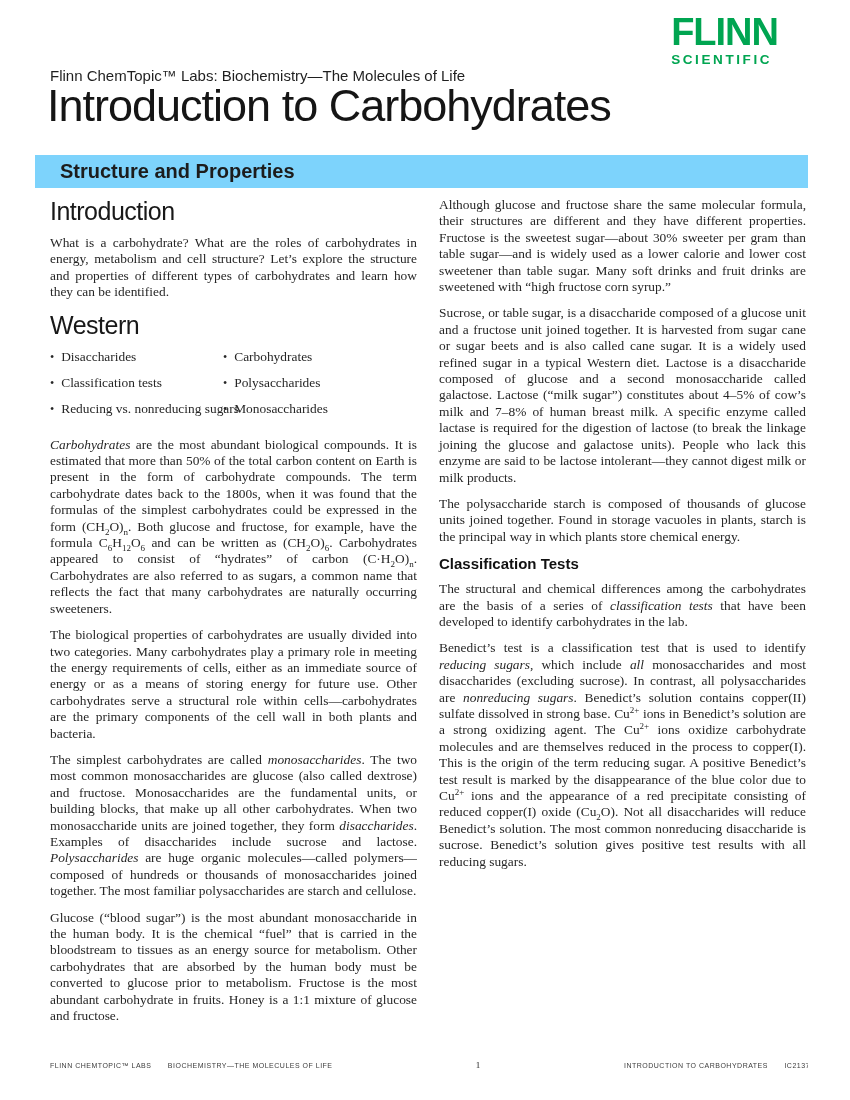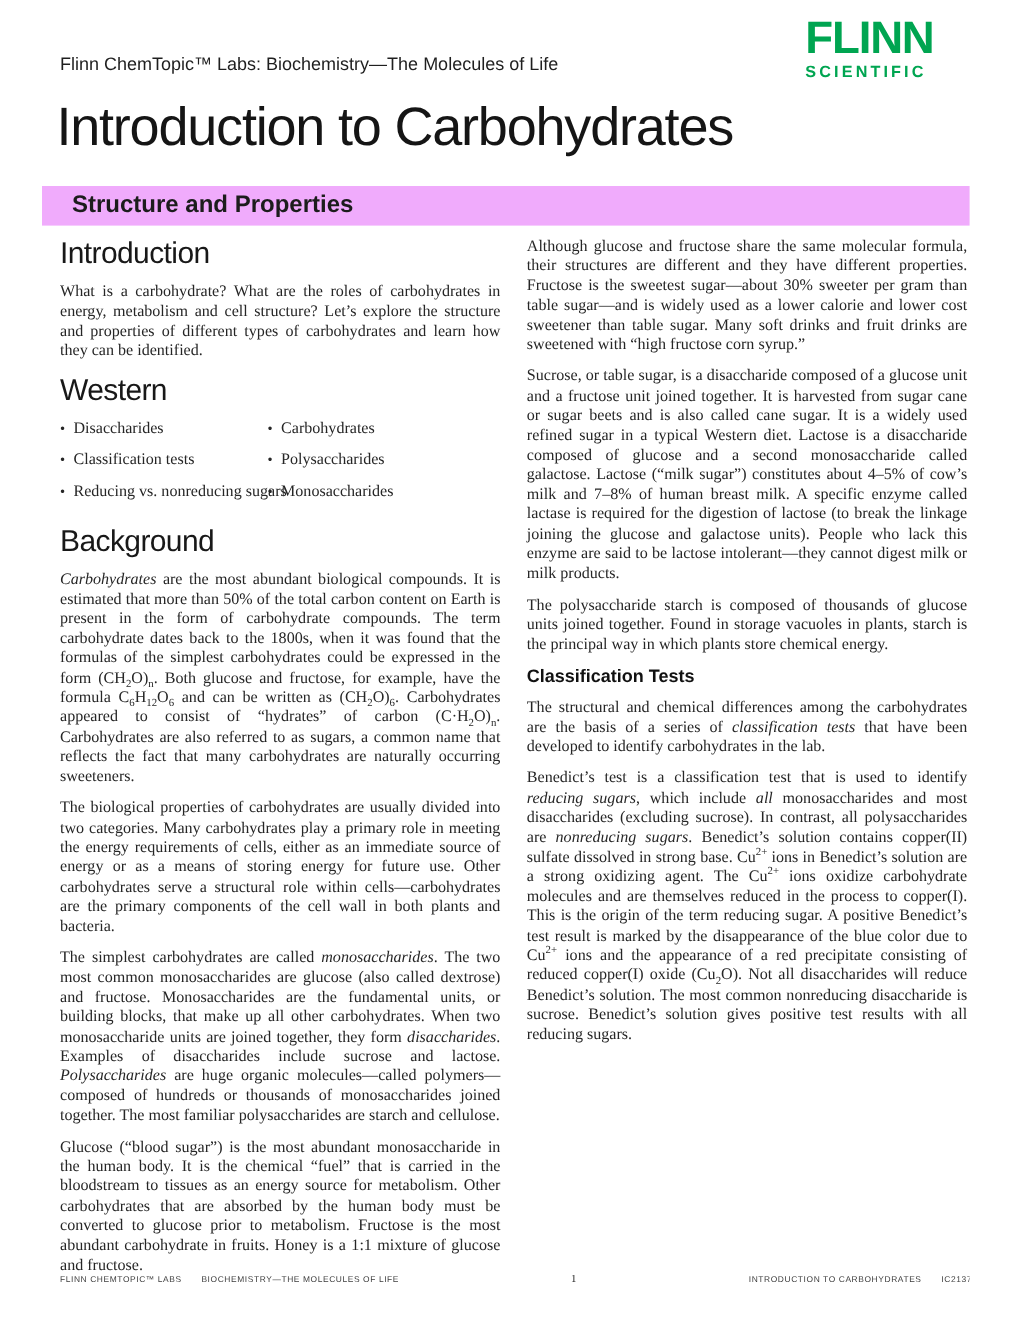--- a/index.html
+++ b/index.html
@@ -12,31 +12,31 @@
   .logo { position:absolute; top:16px; right:30px; color:#00a551; text-align:left; }
   .logo-flinn {
     font-family:"Liberation Sans", sans-serif; font-weight:bold;
     font-size:38px; line-height:0.88; letter-spacing:-1px;
   }
   .logo-sci {
     font-family:"Liberation Sans", sans-serif; font-weight:bold;
     font-size:13.5px; letter-spacing:2.6px; margin-top:3px;
   }
   .series {
-    position:absolute; top:45px; left:50px;
+    position:absolute; top:67px; left:50px;
     font-family:"Liberation Sans", sans-serif; font-size:15px; color:#1f1f1f;
   }
   .title {
     position:absolute; top:80px; left:47px; margin:0;
     font-family:"Liberation Sans", sans-serif; font-weight:400;
     font-size:45px; letter-spacing:-1px; color:#151515;
   }
   .band {
     position:absolute; top:155px; left:35px; width:780px; height:33px;
-    background:#f0abfc;
+    background:#7dd3fc;
   }
   .band span {
     display:block; padding-left:25px; line-height:33px;
     font-family:"Liberation Sans", sans-serif; font-weight:bold;
     font-size:20px; color:#1c1c1c;
   }
 
   
   .columns {
     position:absolute; top:197px; left:50px; width:757px;
@@ -105,21 +105,20 @@
           <li><span class="bullet">•</span><span>Classification tests</span></li>
           <li><span class="bullet">•</span><span>Reducing vs. nonreducing sugars</span></li>
         </ul>
         <ul>
           <li><span class="bullet">•</span><span>Carbohydrates</span></li>
           <li><span class="bullet">•</span><span>Polysaccharides</span></li>
           <li><span class="bullet">•</span><span>Monosaccharides</span></li>
         </ul>
       </div>
 
-      <h2>Background</h2>
       <p><i>Carbohydrates</i> are the most abundant biological compounds. It is estimated that more than 50% of the total carbon content on Earth is present in the form of carbohydrate compounds. The term carbohydrate dates back to the 1800s, when it was found that the formulas of the simplest carbohydrates could be expressed in the form (CH<sub>2</sub>O)<sub>n</sub>. Both glucose and fructose, for example, have the formula C<sub>6</sub>H<sub>12</sub>O<sub>6</sub> and can be written as (CH<sub>2</sub>O)<sub>6</sub>. Carbohydrates appeared to consist of “hydrates” of carbon (C·H<sub>2</sub>O)<sub>n</sub>. Carbohydrates are also referred to as sugars, a common name that reflects the fact that many carbohydrates are naturally occurring sweeteners.</p>
       <p>The biological properties of carbohydrates are usually divided into two categories. Many carbohydrates play a primary role in meeting the energy requirements of cells, either as an immediate source of energy or as a means of storing energy for future use. Other carbohydrates serve a structural role within cells—carbohydrates are the primary components of the cell wall in both plants and bacteria.</p>
       <p>The simplest carbohydrates are called <i>monosaccharides</i>. The two most common monosaccharides are glucose (also called dextrose) and fructose. Monosaccharides are the fundamental units, or building blocks, that make up all other carbohydrates. When two monosaccharide units are joined together, they form <i>disaccharides</i>. Examples of disaccharides include sucrose and lactose. <i>Polysaccharides</i> are huge organic molecules—called polymers—composed of hundreds or thousands of monosaccharides joined together. The most familiar polysaccharides are starch and cellulose.</p>
       <p>Glucose (“blood sugar”) is the most abundant monosaccharide in the human body. It is the chemical “fuel” that is carried in the bloodstream to tissues as an energy source for metabolism. Other carbohydrates that are absorbed by the human body must be converted to glucose prior to metabolism. Fructose is the most abundant carbohydrate in fruits. Honey is a 1:1 mixture of glucose and fructose.</p>
     </div>
 
     <div class="col">
       <p>Although glucose and fructose share the same molecular formula, their structures are different and they have different properties. Fructose is the sweetest sugar—about 30% sweeter per gram than table sugar—and is widely used as a lower calorie and lower cost sweetener than table sugar. Many soft drinks and fruit drinks are sweetened with “high fructose corn syrup.”</p>
       <p>Sucrose, or table sugar, is a disaccharide composed of a glucose unit and a fructose unit joined together. It is harvested from sugar cane or sugar beets and is also called cane sugar. It is a widely used refined sugar in a typical Western diet. Lactose is a disaccharide composed of glucose and a second monosaccharide called galactose. Lactose (“milk sugar”) constitutes about 4–5% of cow’s milk and 7–8% of human breast milk. A specific enzyme called lactase is required for the digestion of lactose (to break the linkage joining the glucose and galactose units). People who lack this enzyme are said to be lactose intolerant—they cannot digest milk or milk products.</p>
       <p>The polysaccharide starch is composed of thousands of glucose units joined together. Found in storage vacuoles in plants, starch is the principal way in which plants store chemical energy.</p>

